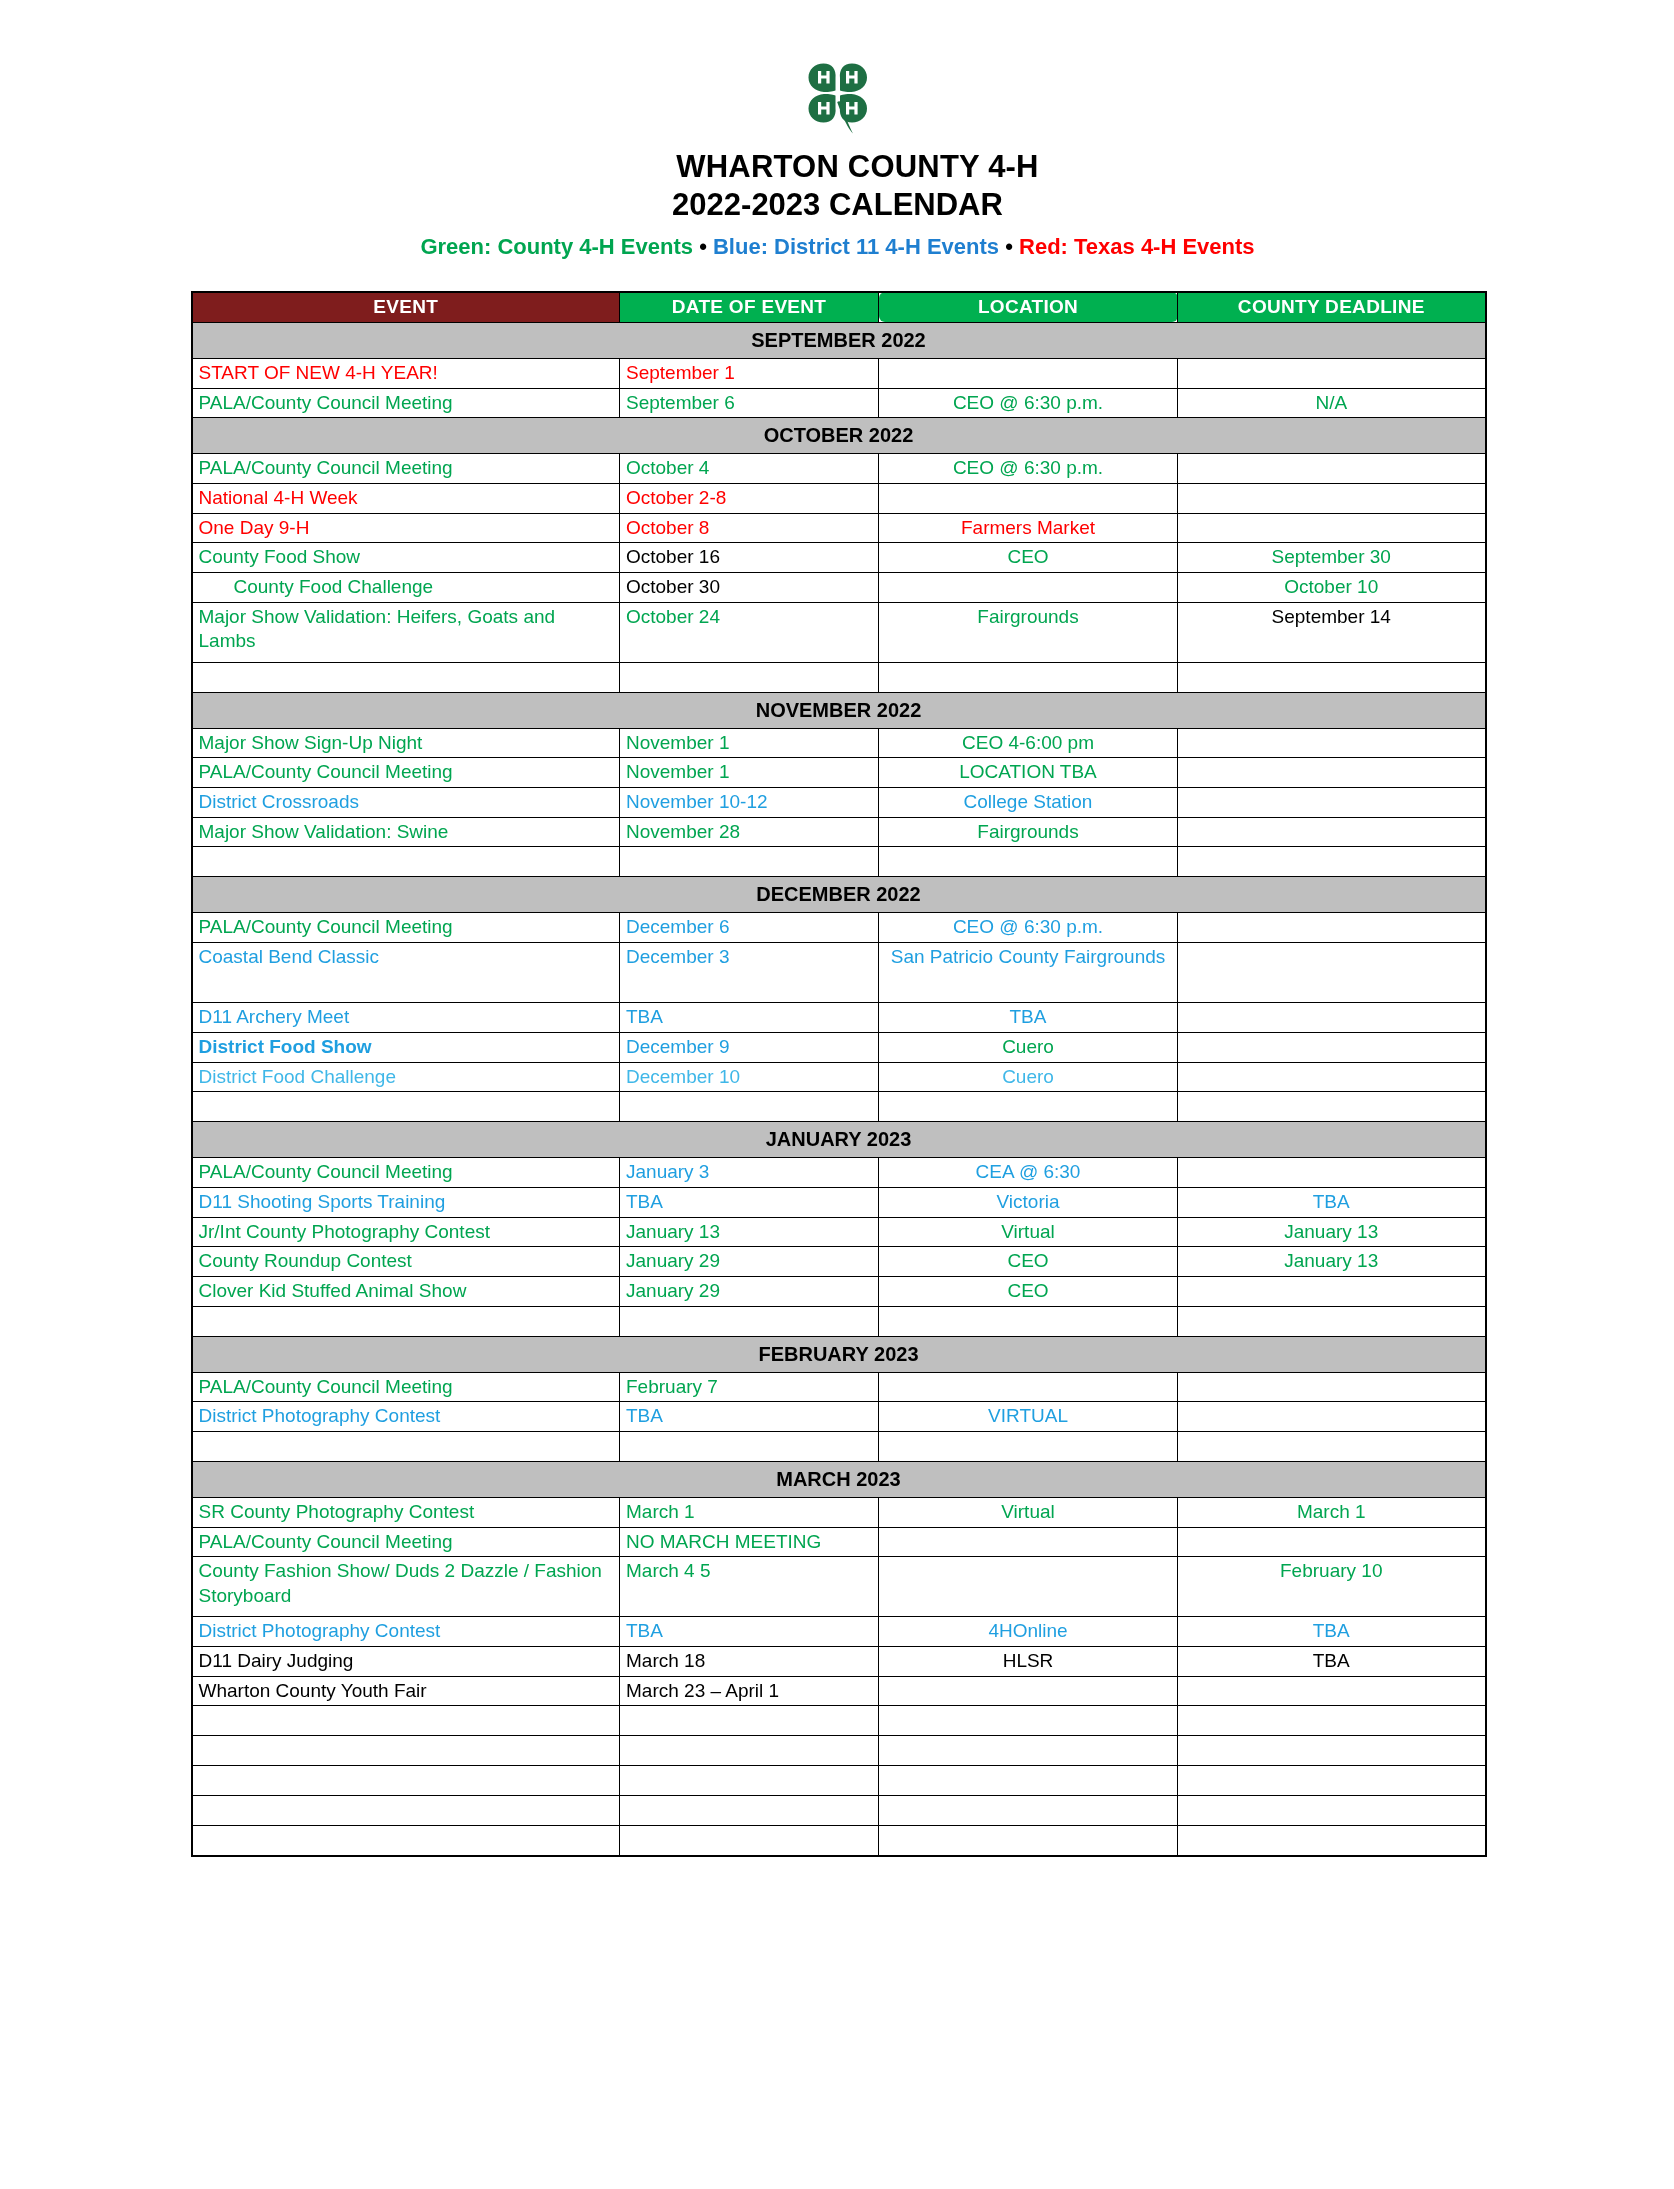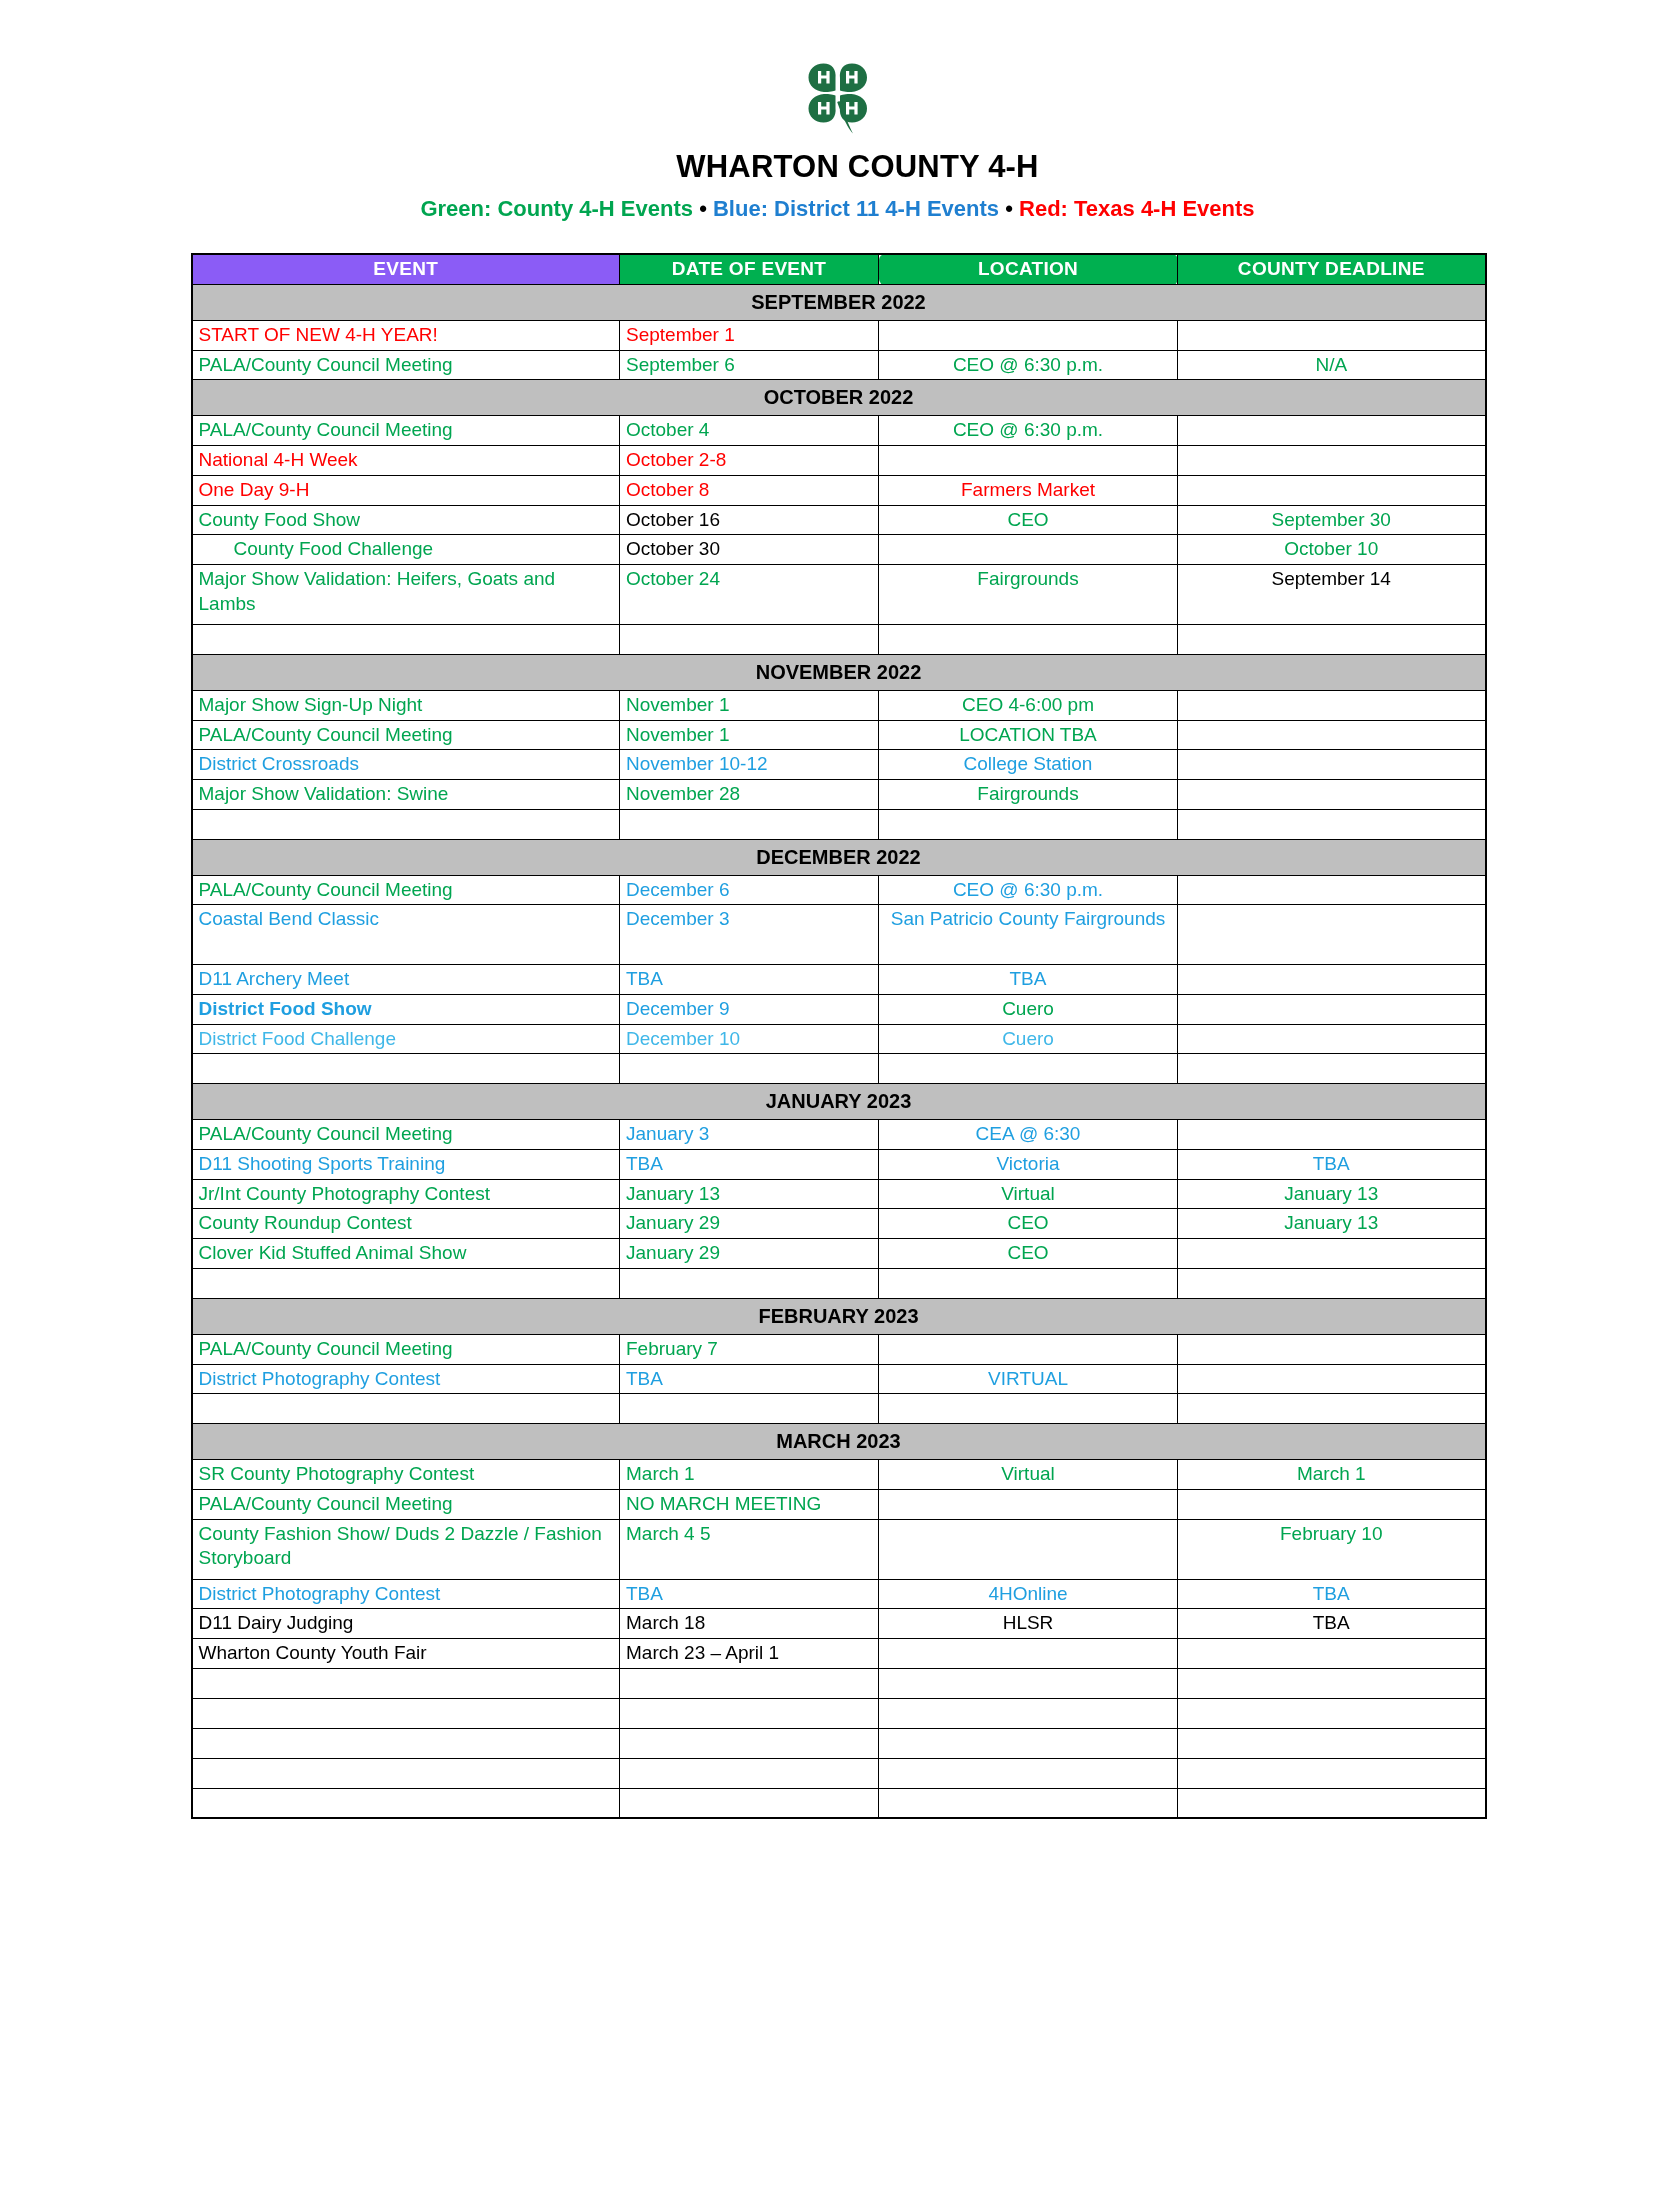--- a/index.html
+++ b/index.html
@@ -136,40 +136,41 @@
 
           <path d="M19 50 l3.2 0 l0 4.6 l5.2 0 l0 -4.6 l3.2 0 l0 12.6 l-3.2 0 l0 -5.2 l-5.2 0 l0 5.2 l-3.2 0 Z"></path>
 
           <path d="M47 50 l3.2 0 l0 4.6 l5.2 0 l0 -4.6 l3.2 0 l0 12.6 l-3.2 0 l0 -5.2 l-5.2 0 l0 5.2 l-3.2 0 Z"></path>
         </g>
       </svg>
     </span>
   </div>
 
   <div class="title">WHARTON COUNTY 4-H</div>
+  <div class="subtitle">2022-2023 CALENDAR</div>
 
   <div class="legend">
     <span style="color: rgb(0, 165, 80);">Green: County 4-H Events</span>
     <span class="sep">•</span>
     <span style="color: rgb(31, 127, 208);">Blue: District 11 4-H Events</span>
     <span class="sep">•</span>
     <span style="color: rgb(255, 0, 0);">Red: Texas 4-H Events</span>
   </div>
 
   <div class="table-wrap">
     <table class="cal">
       <colgroup>
         <col class="c-event">
           <col class="c-date">
           <col class="c-location">
           <col class="c-deadline">
       </colgroup>
       <thead>
         <tr>
-          <th style="background: #8b5cf6; margin-top: 40px;">EVENT</th>
+          <th style="background: #7f1d1d; margin-top: 40px;">EVENT</th>
           <th style="background: rgb(0, 176, 80);">DATE OF EVENT</th>
           <th style="background: rgb(0, 176, 80); border-radius: 6px;">LOCATION</th>
           <th style="background: rgb(0, 176, 80);">COUNTY DEADLINE</th>
         </tr>
       </thead>
       <tbody id="cal-body">
           <tr class="month">
             <td colspan="4" style="background: rgb(191, 191, 191);">SEPTEMBER 2022</td>
           </tr>
           <tr>

